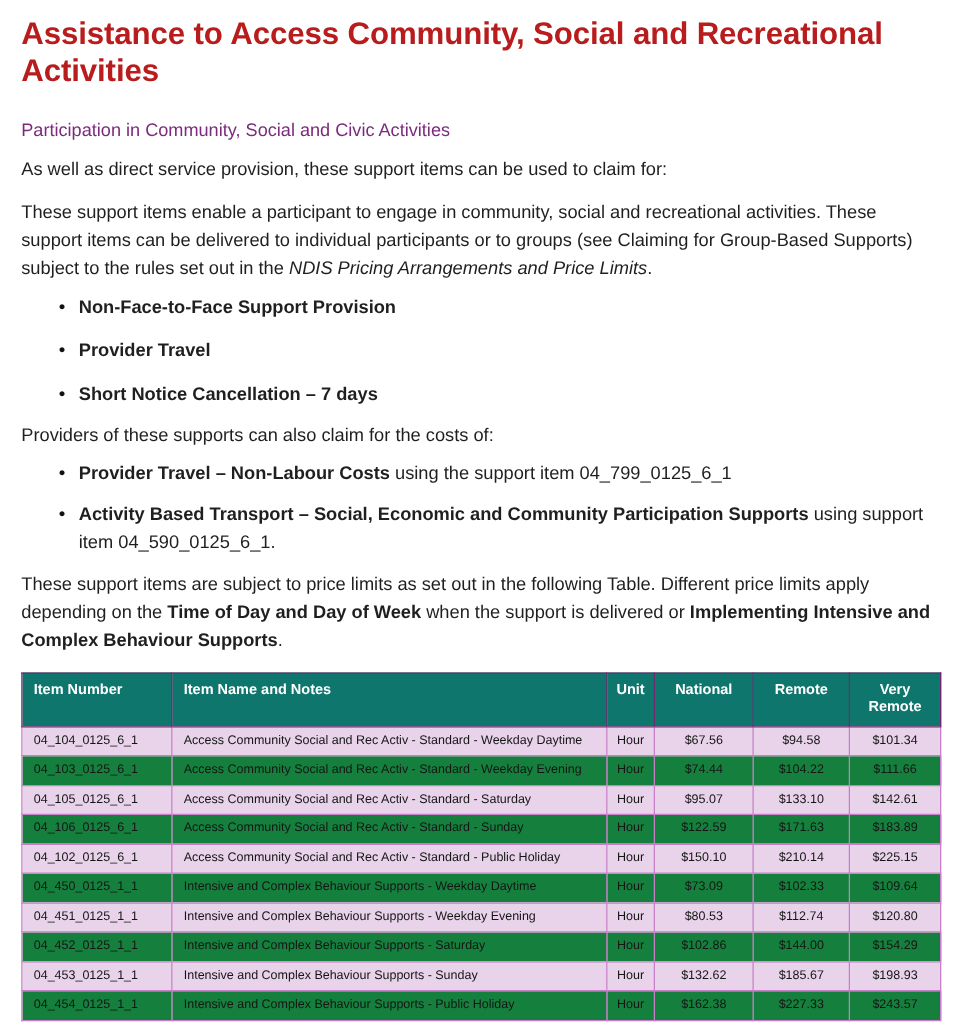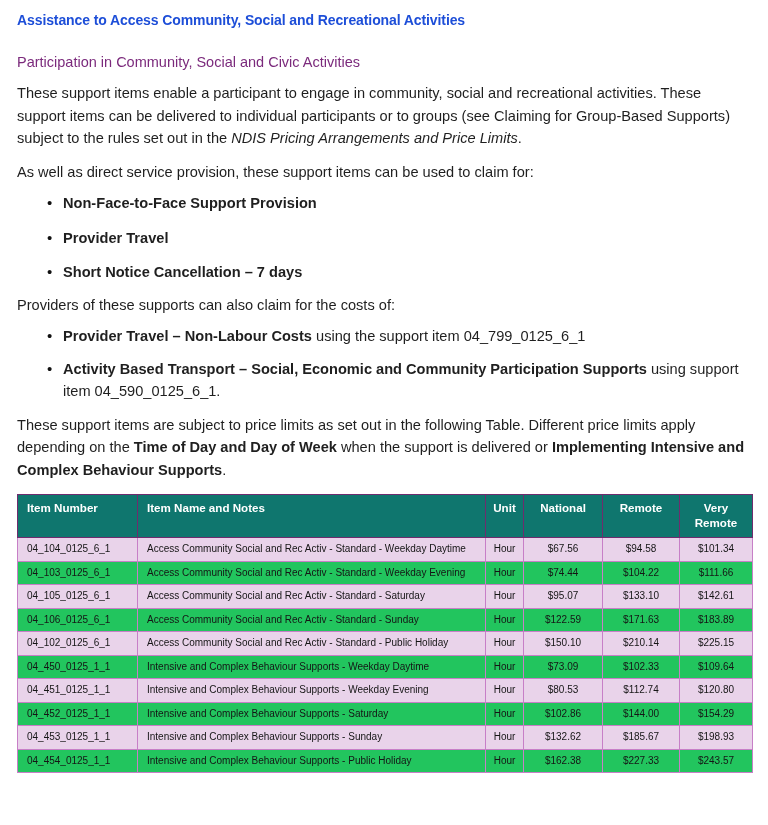--- a/index.html
+++ b/index.html
@@ -13,25 +13,25 @@
     font-family: "Liberation Sans", sans-serif;
     color: #1a1a1a;
     overflow: hidden;
   }
   .page {
     padding: 6px 16px 0 17px;
     box-sizing: border-box;
     width: 768px;
   }
   h1.doc-title {
-    font-size: 14px;
+    font-size: 25px;
     font-weight: bold;
     letter-spacing: -0.1px;
     margin: 6px 0 0 0;
-    color: #1d4ed8;
+    color: #b91c1c;
     line-height: 1.2;
   }
   h2.section-heading {
     font-size: 14.5px;
     font-weight: normal;
     color: #7B2A7C;
     margin: 25px 0 0 0;
     line-height: 1.2;
   }
   p.body-text {
@@ -91,41 +91,41 @@
   table.price-table td {
     font-size: 10px;
     padding: 4px 7px 5px 9px;
     border: 1px solid #C77FC7;
     vertical-align: top;
     line-height: 1.35;
     color: #151515;
   }
   table.price-table td.ctr { text-align: center; padding-left:2px; padding-right:2px; }
   table.price-table tr.shaded td { background: #E9D3EA; }
-  table.price-table tr.plain td { background: #22c55e; }
+  table.price-table tr.plain td { background: #15803d; }
 
   col.c-item { width: 120px; }
   col.c-name { width: 348px; }
   col.c-unit { width: 38px; }
   col.c-nat  { width: 79px; }
   col.c-rem  { width: 77px; }
   col.c-vrem { width: 73px; }
 </style>
 </head>
 <body>
 
 <div class="page">
 
   <h1 class="doc-title">Assistance to Access Community, Social and Recreational Activities</h1>
 
   <h2 class="section-heading">Participation in Community, Social and Civic Activities</h2>
 
+  <p class="body-text">As well as direct service provision, these support items can be used to claim for:</p>
+
   <p class="body-text"><span>These support items enable a participant to engage in community, social and recreational activities. These support items can be delivered to individual participants or to groups (see Claiming for Group-Based Supports) subject to the rules set out in the </span><span class="i">NDIS Pricing Arrangements and Price Limits</span><span>.</span></p>
-
-  <p class="body-text">As well as direct service provision, these support items can be used to claim for:</p>
 
   <ul class="bullets">
     <li><span class="b">Non-Face-to-Face Support Provision</span></li>
     <li><span class="b">Provider Travel</span></li>
     <li><span class="b">Short Notice Cancellation – 7 days</span></li>
   </ul>
 
   <p class="body-text tight">Providers of these supports can also claim for the costs of:</p>
 
   <ul class="bullets tight-list">

